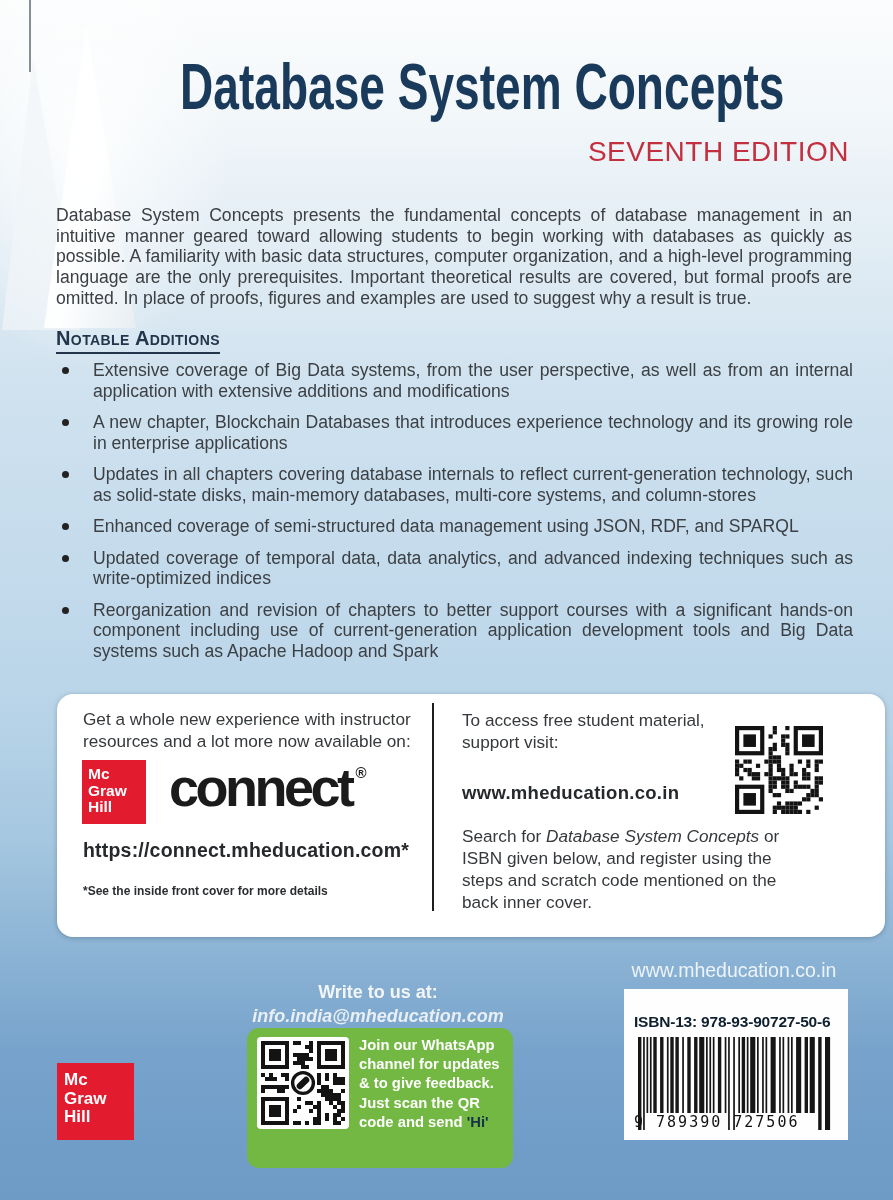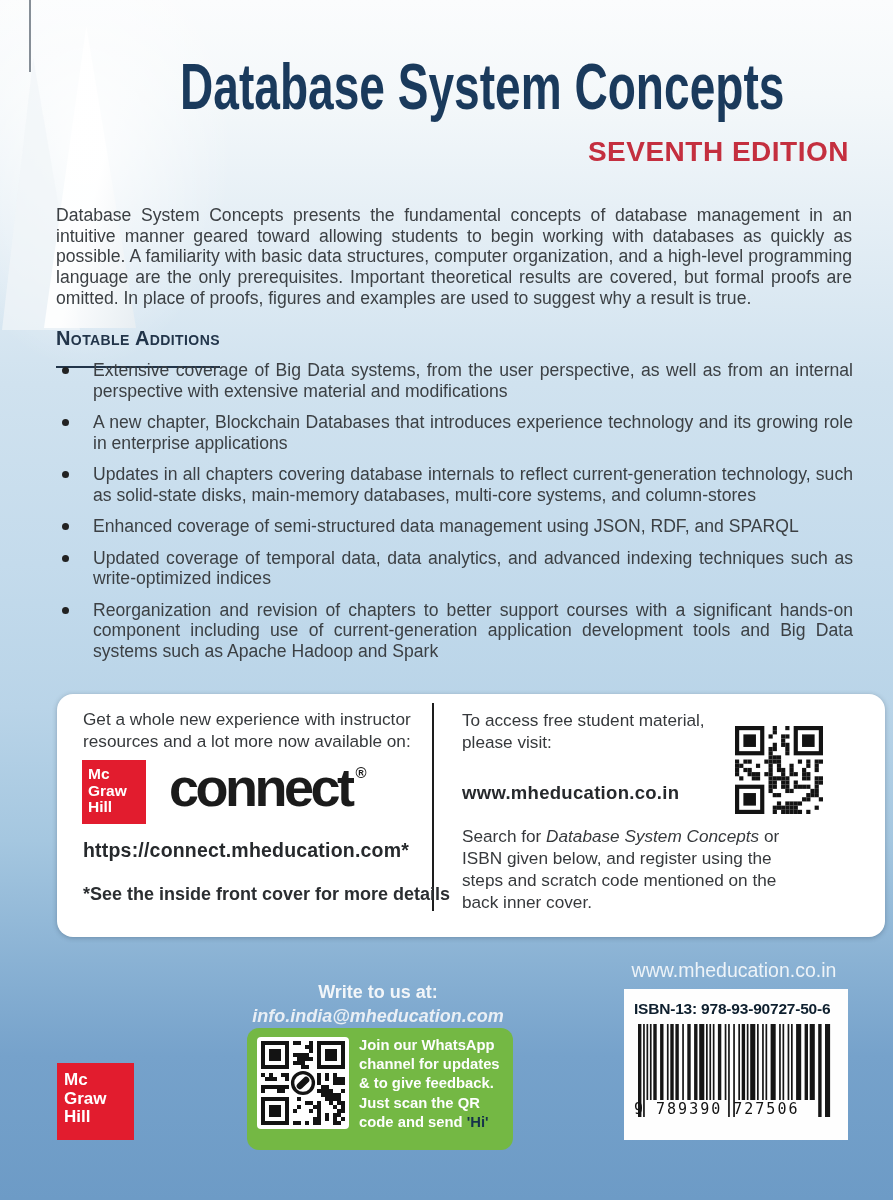--- a/index.html
+++ b/index.html
@@ -17,70 +17,70 @@
     background:radial-gradient(ellipse at 42% 42%, rgba(255,255,255,.85), rgba(255,255,255,0) 72%);}
   .mast-far{position:absolute;left:29px;top:0;width:2px;height:72px;background:#5f6a74;opacity:.75;}
   .sail-main{position:absolute;left:44px;top:26px;width:92px;height:302px;
     background:linear-gradient(105deg,#ffffff 55%,#e8eef2);
     clip-path:polygon(46% 0,100% 100%,0 100%);opacity:.92;}
   .sail-jib{position:absolute;left:2px;top:58px;width:78px;height:272px;
     background:#f1f5f8;clip-path:polygon(40% 0,100% 100%,0 100%);opacity:.7;}
 
   .title{position:absolute;left:180px;top:50px;font-size:64px;font-weight:700;
     color:#1a3a5c;white-space:nowrap;transform:scaleX(.72);transform-origin:left top;}
-  .edition{position:absolute;right:44px;top:136px;font-size:28px;font-weight:700;
+  .edition{position:absolute;right:44px;top:136px;font-size:28px;font-weight:400;
     color:#c42f3f;letter-spacing:.5px;margin-left:45px;}
 
   .intro{position:absolute;left:56px;top:205px;width:796px;font-size:17.6px;
     line-height:20.7px;color:#3c4044;text-align:justify;}
   .notable{position:absolute;left:56px;top:327px;font-size:20px;font-weight:700;
     font-variant:small-caps;letter-spacing:.4px;color:#22354a;
-    border-bottom:2.5px solid #22354a;padding-bottom:16px;}
+    border-bottom:2.5px solid #22354a;padding-bottom:2px;}
   .bullets{position:absolute;left:56px;top:360px;width:797px;margin:0;padding:0;list-style:none;}
   .bullets li{position:relative;padding-left:37px;font-size:17.6px;line-height:20.8px;
     color:#3c4044;text-align:justify;margin-bottom:10.5px;}
   .bullet-dot{position:absolute;left:6px;top:7px;width:7px;height:7px;border-radius:50%;background:#222;}
 
   
   .mbox{position:absolute;left:57px;top:694px;width:828px;height:243px;background:#fff;
     border-radius:16px;box-shadow:0 1px 5px rgba(25,45,65,.30);}
   .mbox .divider{position:absolute;left:375px;top:9px;height:208px;width:2px;background:#1d1d1d;}
   .cbox-intro{position:absolute;left:26px;top:15px;width:335px;font-size:17.2px;line-height:21.5px;color:#36393c;}
   .mh-logo{position:absolute;left:25px;top:66px;width:64px;height:64px;background:#e21c2e;
     color:#fff;font-weight:700;font-size:15.5px;line-height:16.5px;padding:6px 0 0 6px;box-sizing:border-box;}
   .mh-logo span{display:block;}
   .connect-wordmark{position:absolute;left:112px;top:62px;font-size:54px;font-weight:700;
     letter-spacing:-3.5px;color:#1b1b1b;}
   .connect-wordmark sup{font-size:15px;letter-spacing:0;vertical-align:28px;margin-left:4px;}
   .connect-url{position:absolute;left:26px;top:145px;font-size:19.5px;font-weight:700;
     color:#26292c;letter-spacing:.2px;}
-  .footnote{position:absolute;left:26px;top:190px;font-size:18px;font-weight:700;color:#2b2e31;}
+  .footnote{position:absolute;left:26px;top:190px;font-size:12px;font-weight:700;color:#2b2e31;}
   .student-intro{position:absolute;left:405px;top:15px;width:250px;font-size:17.2px;line-height:22px;color:#36393c;}
   .student-qr{position:absolute;left:678px;top:32px;width:88px;height:88px;}
   .student-url{position:absolute;left:405px;top:88px;font-size:18.5px;font-weight:700;color:#26292c;letter-spacing:.3px;}
   .student-search{position:absolute;left:405px;top:131px;width:354px;font-size:17.2px;line-height:22px;color:#36393c;}
   .book-italic{font-style:italic;}
 
   
   .write-block{position:absolute;left:240px;top:982px;width:276px;text-align:center;color:#f3f6f9;}
   .write-line1{font-size:18px;font-weight:700;}
   .write-line2{font-size:18px;font-weight:700;font-style:italic;margin-top:3px;color:#e9eff5;}
-  .wa-box{position:absolute;left:247px;top:1028px;width:266px;height:122px;border-radius:12px;background:#74b844;}
+  .wa-box{position:absolute;left:247px;top:1028px;width:266px;height:140px;border-radius:12px;background:#74b844;}
   .wa-qr-card{position:absolute;left:10px;top:9px;width:92px;height:92px;background:#fff;
     border-radius:4px;padding:4px;box-sizing:border-box;}
   .wa-qr-card svg{width:100%;height:100%;}
   .wa-text{position:absolute;left:112px;top:8px;width:148px;font-size:14.8px;line-height:19.2px;
     font-weight:700;color:#fdfefd;}
   .wa-hi{color:#16324a;}
   .mh-logo-footer{position:absolute;left:57px;top:1063px;width:77px;height:77px;background:#e21c2e;
     color:#fff;font-weight:700;font-size:17px;line-height:18.5px;padding:8px 0 0 7px;box-sizing:border-box;}
   .mh-logo-footer span{display:block;}
   .site-url{position:absolute;left:620px;top:959px;width:228px;text-align:center;font-size:19.5px;color:#edf3f8;}
   .isbn-card{position:absolute;left:624px;top:989px;width:224px;height:151px;background:#fefefe;
-    box-sizing:border-box;padding:9px 10px 4px;}
+    box-sizing:border-box;padding:22px 10px 4px;}
   .isbn-line{font-size:15.5px;font-weight:700;color:#0e1f2e;line-height:22px;white-space:nowrap;letter-spacing:-.2px;}
   .barcode-wrap{position:relative;margin-top:4px;height:93px;}
   .barcode-wrap svg{position:absolute;left:2px;top:0;width:200px;height:93px;}
   .barcode-number{position:absolute;left:0;right:0;bottom:-1px;text-align:left;
     font-family:"DejaVu Sans Mono",monospace;font-size:15px;letter-spacing:2px;color:#121212;}
   .student-qr svg{width:100%;height:100%;}
 </style>
 </head>
 <body>
 
@@ -93,42 +93,42 @@
   </div>
 
   <div class="title">Database System Concepts</div>
   <div class="edition">SEVENTH EDITION</div>
 
   <div class="intro">Database System Concepts presents the fundamental concepts of database management in an intuitive manner geared toward allowing students to begin working with databases as quickly as possible. A familiarity with basic data structures, computer organization, and a high-level programming language are the only prerequisites. Important theoretical results are covered, but formal proofs are omitted. In place of proofs, figures and examples are used to suggest why a result is true.</div>
 
   <div class="notable">Notable Additions</div>
 
   <ul class="bullets">
-    <li><span class="bullet-dot"></span><span>Extensive coverage of Big Data systems, from the user perspective, as well as from an internal perspective with extensive material and modifications</span></li>
+    <li><span class="bullet-dot"></span><span>Extensive coverage of Big Data systems, from the user perspective, as well as from an internal application with extensive additions and modifications</span></li>
     <li><span class="bullet-dot"></span><span>A new chapter, Blockchain Databases that introduces experience technology and its growing role in enterprise applications</span></li>
     <li><span class="bullet-dot"></span><span>Updates in all chapters covering database internals to reflect current-generation technology, such as solid-state disks, main-memory databases, multi-core systems, and column-stores</span></li>
     <li><span class="bullet-dot"></span><span>Enhanced coverage of semi-structured data management using JSON, RDF, and SPARQL</span></li>
     <li><span class="bullet-dot"></span><span>Updated coverage of temporal data, data analytics, and advanced indexing techniques such as write-optimized indices</span></li>
     <li><span class="bullet-dot"></span><span>Reorganization and revision of chapters to better support courses with a significant hands-on component including use of current-generation application development tools and Big Data systems such as Apache Hadoop and Spark</span></li>
   </ul>
 
   <div class="mbox">
     <div class="divider"></div>
 
     <div class="cbox-intro">Get a whole new experience with instructor resources and a lot more now available on:</div>
     <div class="mh-logo">
       <span>Mc</span>
       <span>Graw</span>
       <span>Hill</span>
     </div>
     <div class="connect-wordmark"><span>connect</span><sup>®</sup></div>
     <div class="connect-url">https://connect.mheducation.com*</div>
     <div class="footnote">*See the inside front cover for more details</div>
 
-    <div class="student-intro">To access free student material, please visit:</div>
+    <div class="student-intro">To access free student material, support visit:</div>
     <div class="student-qr"><svg xmlns="http://www.w3.org/2000/svg" viewBox="0 0 126 126">
           <rect x="54" y="0" width="6" height="6" fill="#131313"></rect>
           <rect x="72" y="0" width="6" height="6" fill="#131313"></rect>
           <rect x="54" y="6" width="6" height="6" fill="#131313"></rect>
           <rect x="48" y="12" width="6" height="6" fill="#131313"></rect>
           <rect x="66" y="12" width="6" height="6" fill="#131313"></rect>
           <rect x="72" y="12" width="6" height="6" fill="#131313"></rect>
           <rect x="66" y="18" width="6" height="6" fill="#131313"></rect>
           <rect x="54" y="24" width="6" height="6" fill="#131313"></rect>
           <rect x="66" y="24" width="6" height="6" fill="#131313"></rect>

